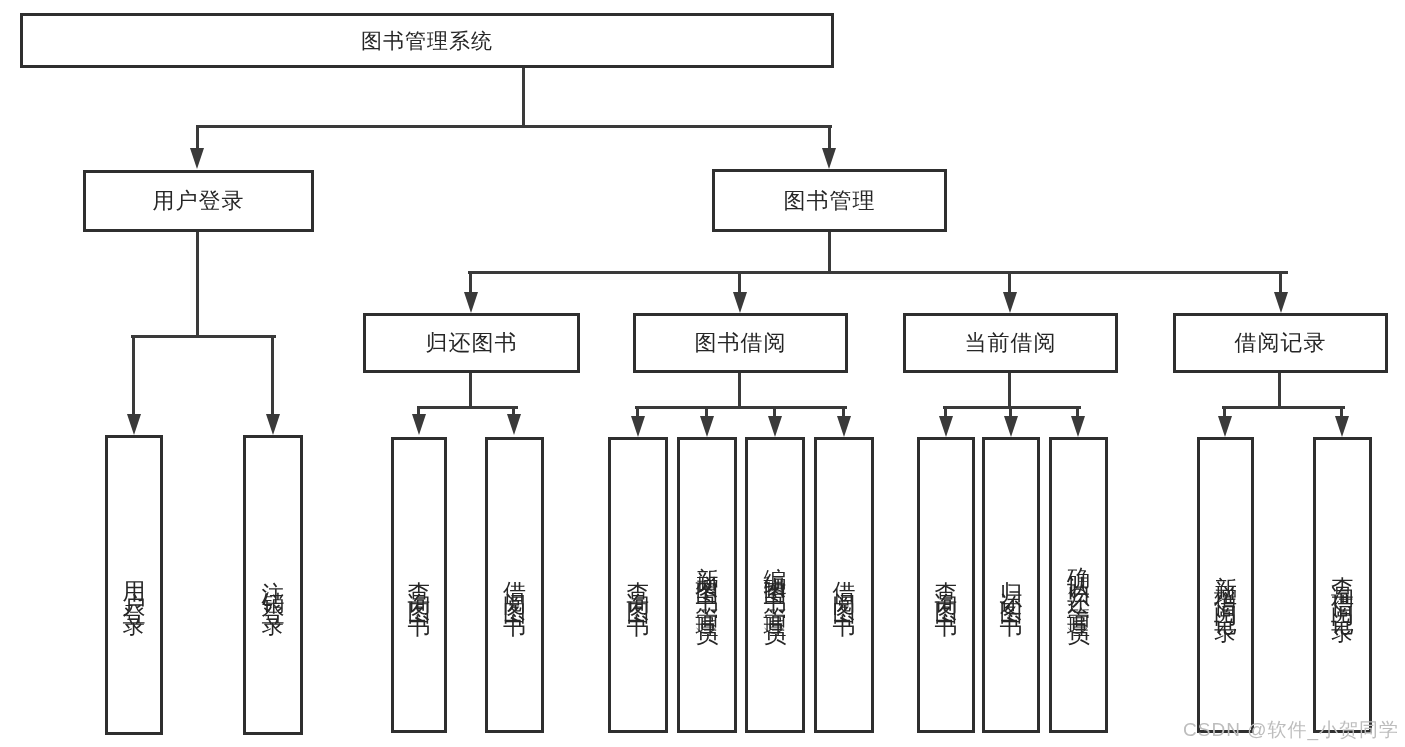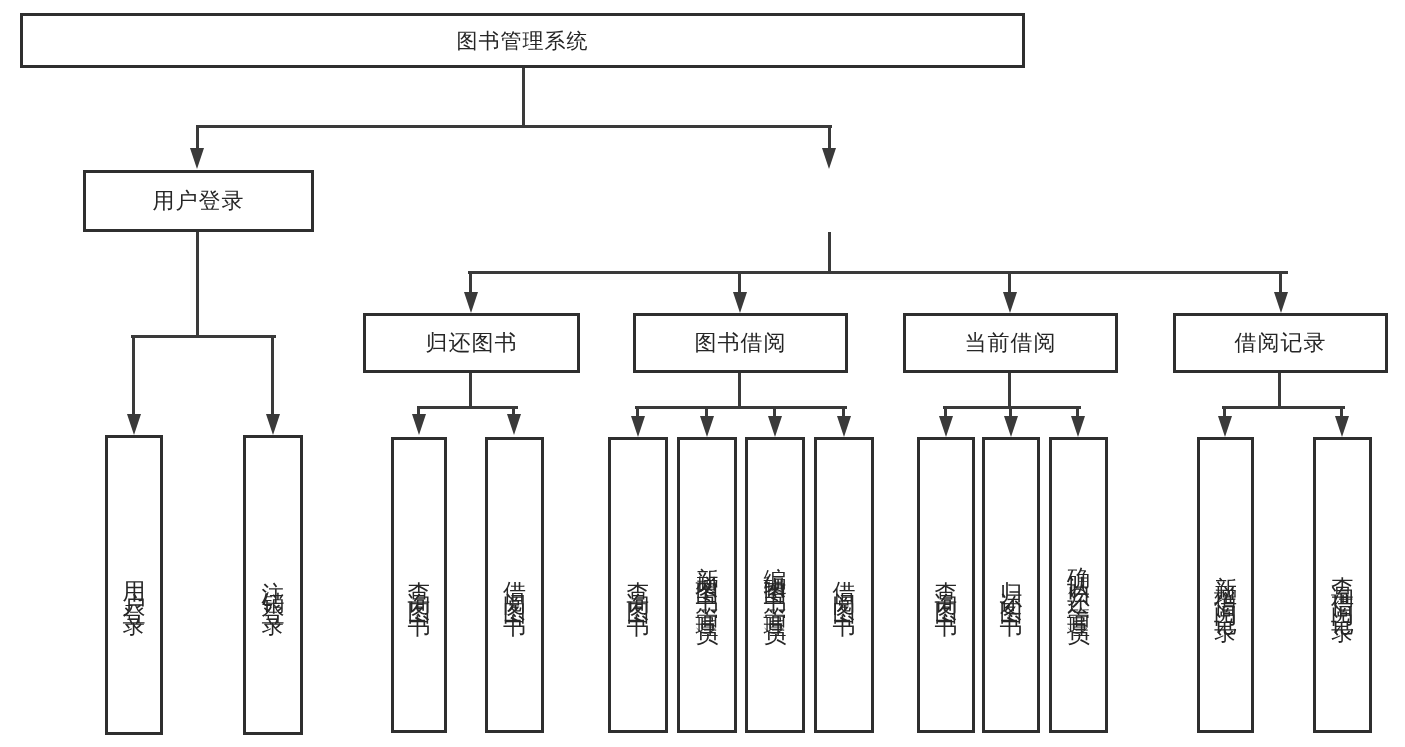--- a/index.html
+++ b/index.html
@@ -29,33 +29,36 @@
   .watermark {
     position:absolute; right:6px; bottom:4px; font-size:19px; color:#bdbdbd;
     letter-spacing:1px; z-index:5;
   }
 </style>
 </head>
 <body>
 
 <div id="canvas">
 
-  <div class="hbox" style="left:20px;top:13px;width:1005px;height:55px">
+  <div class="hbox" style="left:20px;top:13px;width:814px;height:55px">
     <span class="hlabel" style="font-size:21px">图书管理系统</span>
   </div>
 
   <div class="line" style="left:522px;top:68px;width:3px;height:60px"></div>
   <div class="line" style="left:196px;top:125px;width:636px;height:3px"></div>
   <div class="line" style="left:196px;top:125px;width:3px;height:27px"></div>
   <div class="arrow" style="left:190px;top:148px"></div>
   <div class="line" style="left:828px;top:125px;width:3px;height:27px"></div>
   <div class="arrow" style="left:822px;top:148px"></div>
 
   <div class="hbox" style="left:83px;top:170px;width:231px;height:62px">
     <span class="hlabel">用户登录</span>
+  </div>
+  <div class="hbox" style="left:712px;top:169px;width:235px;height:63px">
+    <span class="hlabel">图书管理</span>
   </div>
 
   <div class="line" style="left:196px;top:232px;width:3px;height:106px"></div>
   <div class="line" style="left:131px;top:335px;width:145px;height:3px"></div>
   <div class="line" style="left:132px;top:335px;width:3px;height:82px"></div>
   <div class="arrow" style="left:127px;top:414px"></div>
   <div class="line" style="left:271px;top:335px;width:3px;height:82px"></div>
   <div class="arrow" style="left:266px;top:414px"></div>
 
   <div class="line" style="left:828px;top:232px;width:3px;height:42px"></div>
@@ -153,14 +156,15 @@
     <span class="vlabel" style="letter-spacing:8px">确认归还（管理员）</span>
   </div>
 
   <div class="vbox" style="left:1197px;top:437px;width:57px;height:296px">
     <span class="vlabel" style="letter-spacing:9px">新增借阅记录</span>
   </div>
   <div class="vbox" style="left:1313px;top:437px;width:59px;height:296px">
     <span class="vlabel" style="letter-spacing:9px">查询借阅记录</span>
   </div>
 
+  <div class="watermark">CSDN @软件_小贺同学</div>
 
 </div>
 
 </body></html>

